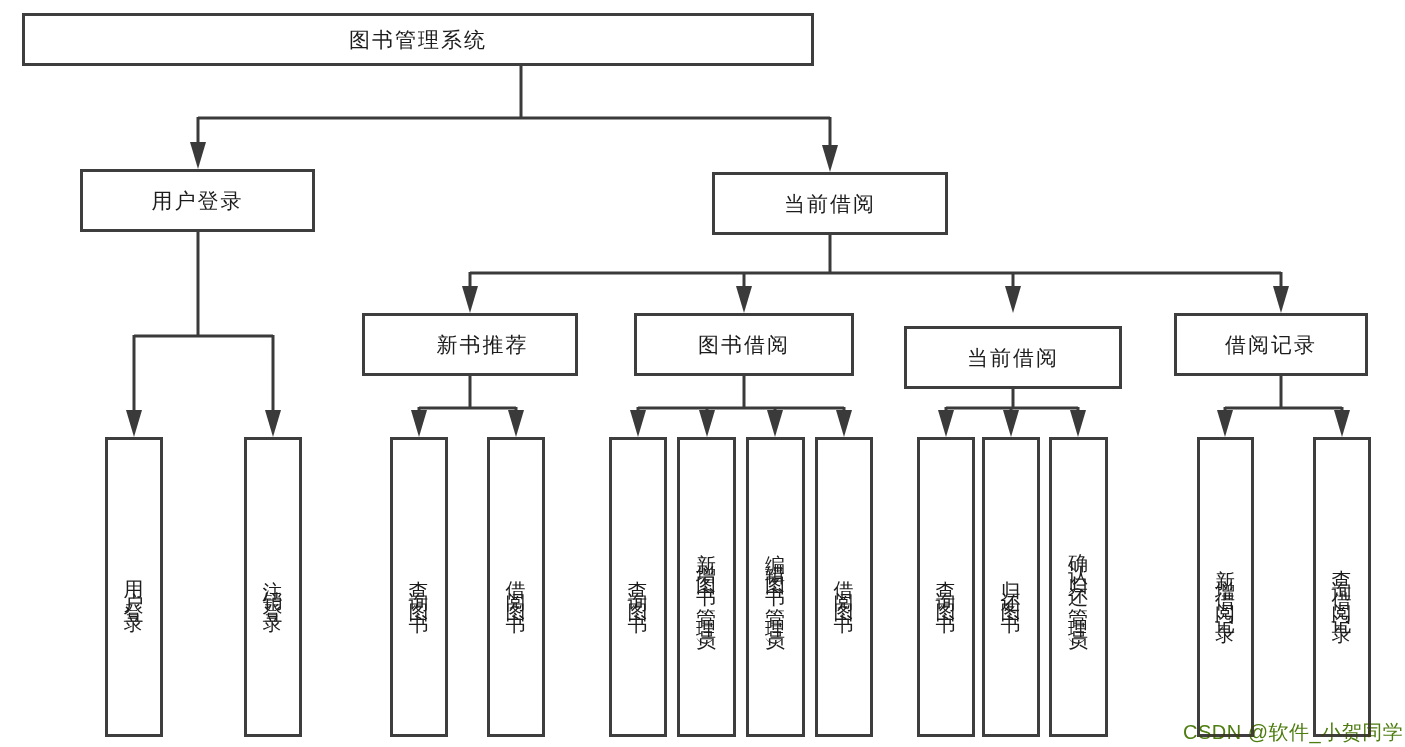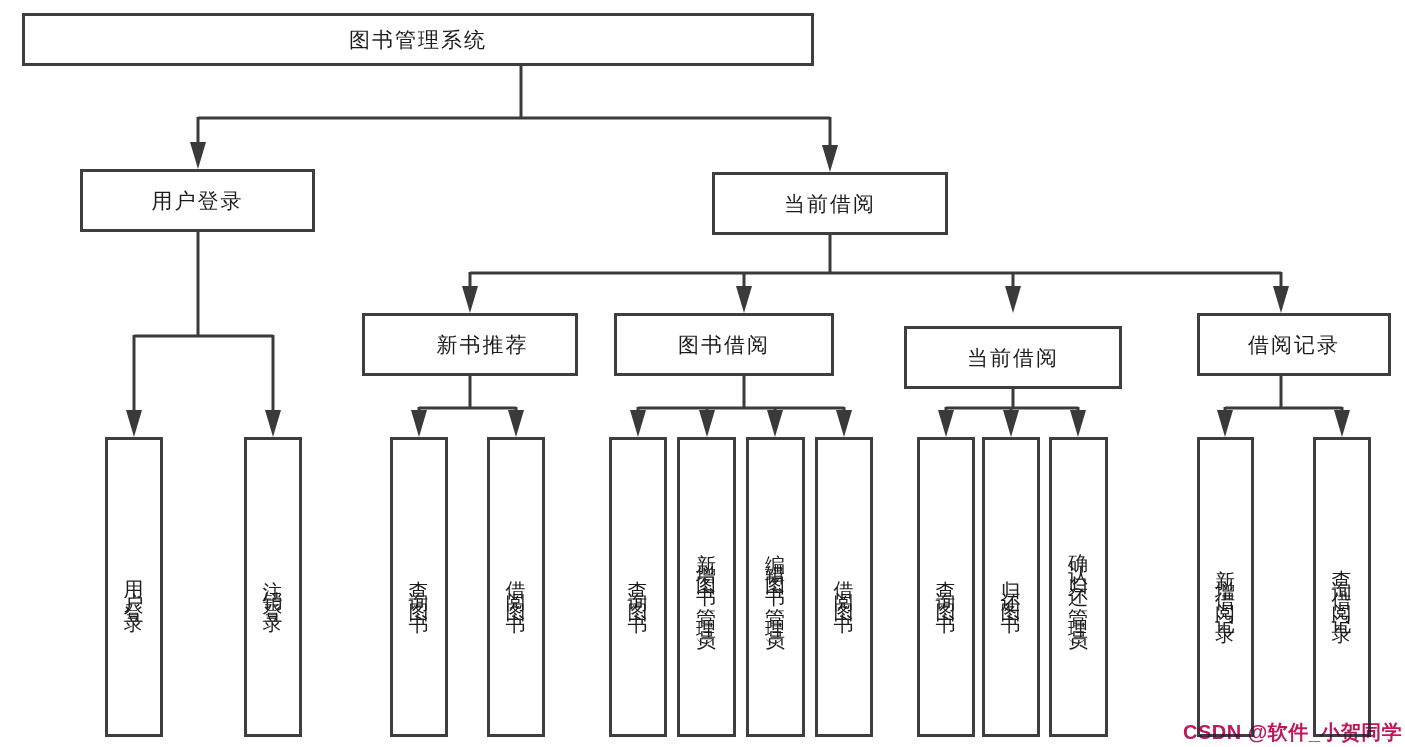--- a/index.html
+++ b/index.html
@@ -45,26 +45,25 @@
     text-orientation: mixed;
     letter-spacing: 11px;
     line-height: 1;
     white-space: nowrap;
   }
   .watermark {
     position: absolute;
     left: 1183px;
     top: 719px;
     font-size: 20px;
-    color: #be185d;
+    color: #4d7c0f;
     letter-spacing: 0.5px;
     white-space: nowrap;
     z-index: 5;
     mix-blend-mode: darken;
-    font-weight: bold;
   }
 </style>
 </head>
 <body>
 
 <div id="canvas">
 
   <svg id="connectors" viewBox="0 0 1405 747" xmlns="http://www.w3.org/2000/svg">
     <g stroke="#3a3a3a" stroke-width="3" fill="none">
 
@@ -145,27 +144,27 @@
   <div class="node h" style="left:80px; top:169px; width:235px; height:63px;">
     <span>用户登录</span>
   </div>
   <div class="node h" style="left:712px; top:172px; width:236px; height:63px;">
     <span>当前借阅</span>
   </div>
 
   <div class="node h" style="left:362px; top:313px; width:216px; height:63px;padding-left:25px;">
     <span>新书推荐</span>
   </div>
-  <div class="node h" style="left:614px; top:313px; width:220px; height:63px;font-family:Liberation Mono, monospace;">
+  <div class="node h" style="left:634px; top:313px; width:220px; height:63px;font-family:Liberation Mono, monospace;">
     <span>图书借阅</span>
   </div>
   <div class="node h" style="left:904px; top:326px; width:218px; height:63px;">
     <span>当前借阅</span>
   </div>
-  <div class="node h" style="left:1174px; top:313px; width:194px; height:63px;margin-left:23px;">
+  <div class="node h" style="left:1174px; top:313px; width:194px; height:63px;">
     <span>借阅记录</span>
   </div>
 
   <div class="node v" style="left:105px; top:437px; width:58px; height:300px;">
     <span class="vtext">用户登录</span>
   </div>
   <div class="node v" style="left:244px; top:437px; width:58px; height:300px;">
     <span class="vtext">注销登录</span>
   </div>
 

